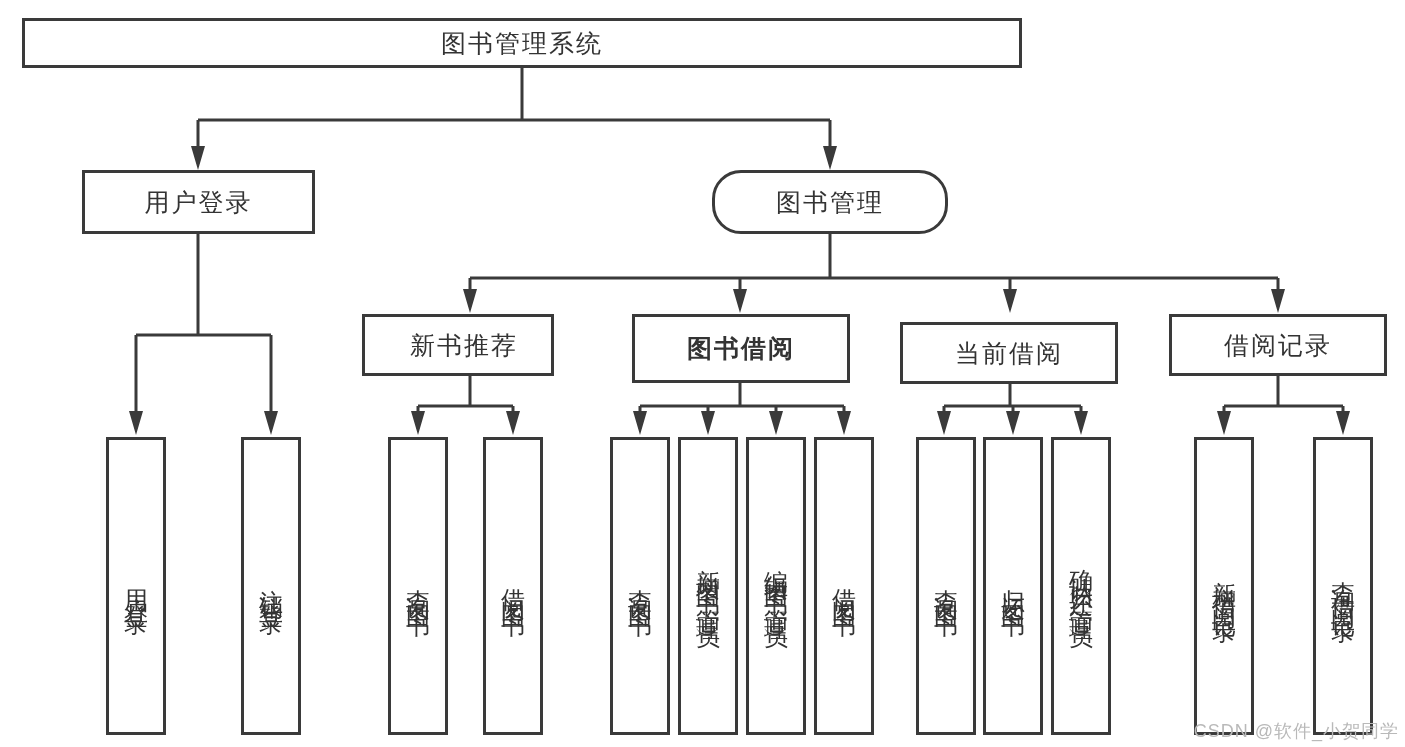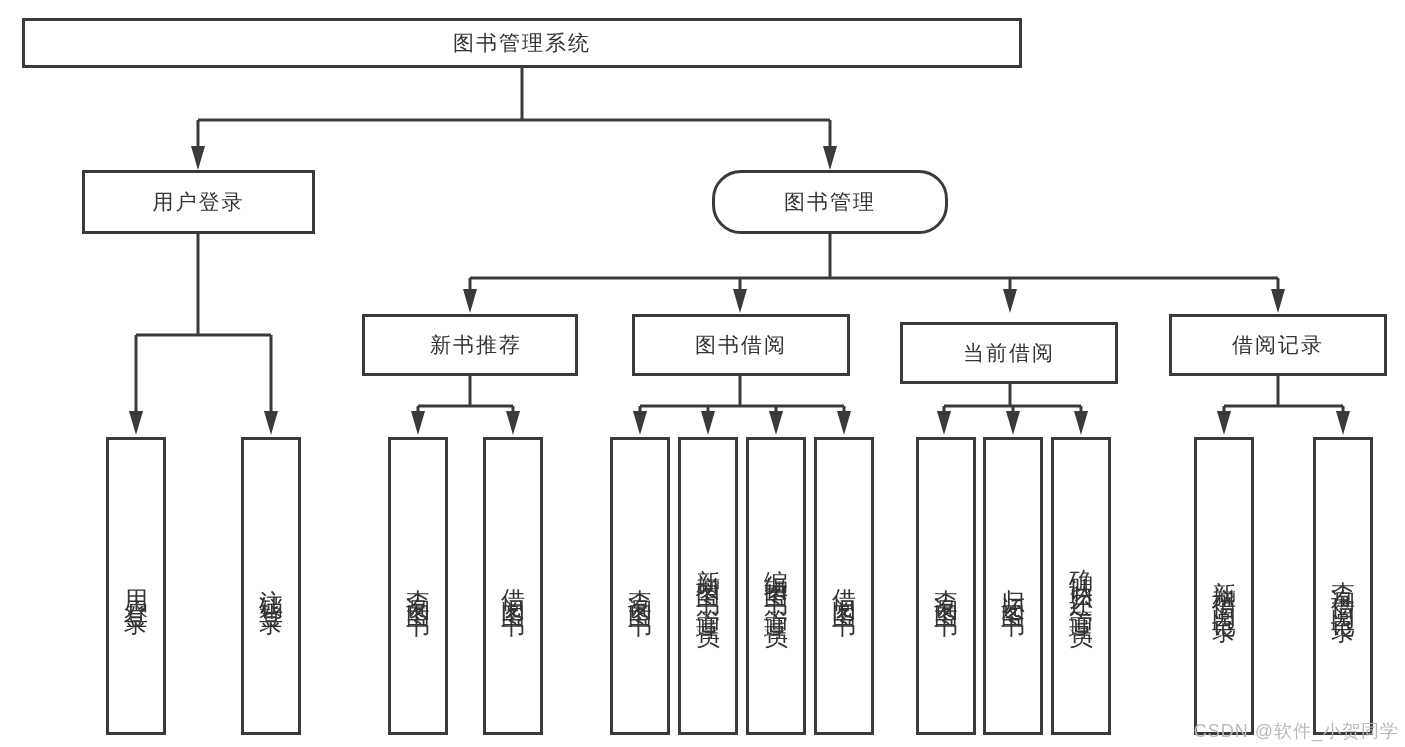--- a/index.html
+++ b/index.html
@@ -36,21 +36,21 @@
     position: absolute;
     box-sizing: border-box;
     border: 3px solid var(--line);
     background: var(--background);
     display: flex;
     align-items: center;
     justify-content: center;
     text-align: center;
   }
   .h-label {
-    font-size: 21px;
+    font-size: 25px;
     letter-spacing: 2px;
     text-align: center;
   }
   .leaf {
     top: 437px;
     width: 60px;
     height: 298px;
     writing-mode: vertical-rl;
     font-size: 24px;
     letter-spacing: 8px;
@@ -92,22 +92,22 @@
       M937,411 L951,411 L944,435 Z M1006,411 L1020,411 L1013,435 Z
       M1074,411 L1088,411 L1081,435 Z M1217,411 L1231,411 L1224,435 Z
       M1336,411 L1350,411 L1343,435 Z"></path>
   </svg>
 
   <div class="box h-label" style="left:22px; top:18px; width:1000px; height:50px;">图书管理系统</div>
 
   <div class="box h-label" style="left:82px; top:170px; width:233px; height:64px;">用户登录</div>
   <div class="box h-label" style="left:712px; top:170px; width:236px; height:64px;border-radius:29px;">图书管理</div>
 
-  <div class="box h-label" style="left:362px; top:314px; width:216px; height:62px;padding-left:12px;">新书推荐</div>
-  <div class="box h-label" style="left:632px; top:314px; width:218px; height:62px;">图书借阅</div>
+  <div class="box h-label" style="left:362px; top:314px; width:192px; height:62px;padding-left:12px;">新书推荐</div>
+  <div class="box h-label" style="left:632px; top:314px; width:218px; height:69px;font-weight:bold;">图书借阅</div>
   <div class="box h-label" style="left:900px; top:322px; width:218px; height:62px;">当前借阅</div>
   <div class="box h-label" style="left:1169px; top:314px; width:218px; height:62px;">借阅记录</div>
 
   <div class="box leaf" style="left:106px;">用户登录</div>
   <div class="box leaf" style="left:241px;">注销登录</div>
 
   <div class="box leaf" style="left:388px;">查询图书</div>
   <div class="box leaf" style="left:483px;">借阅图书</div>
 
   <div class="box leaf" style="left:610px;">查询图书</div>

